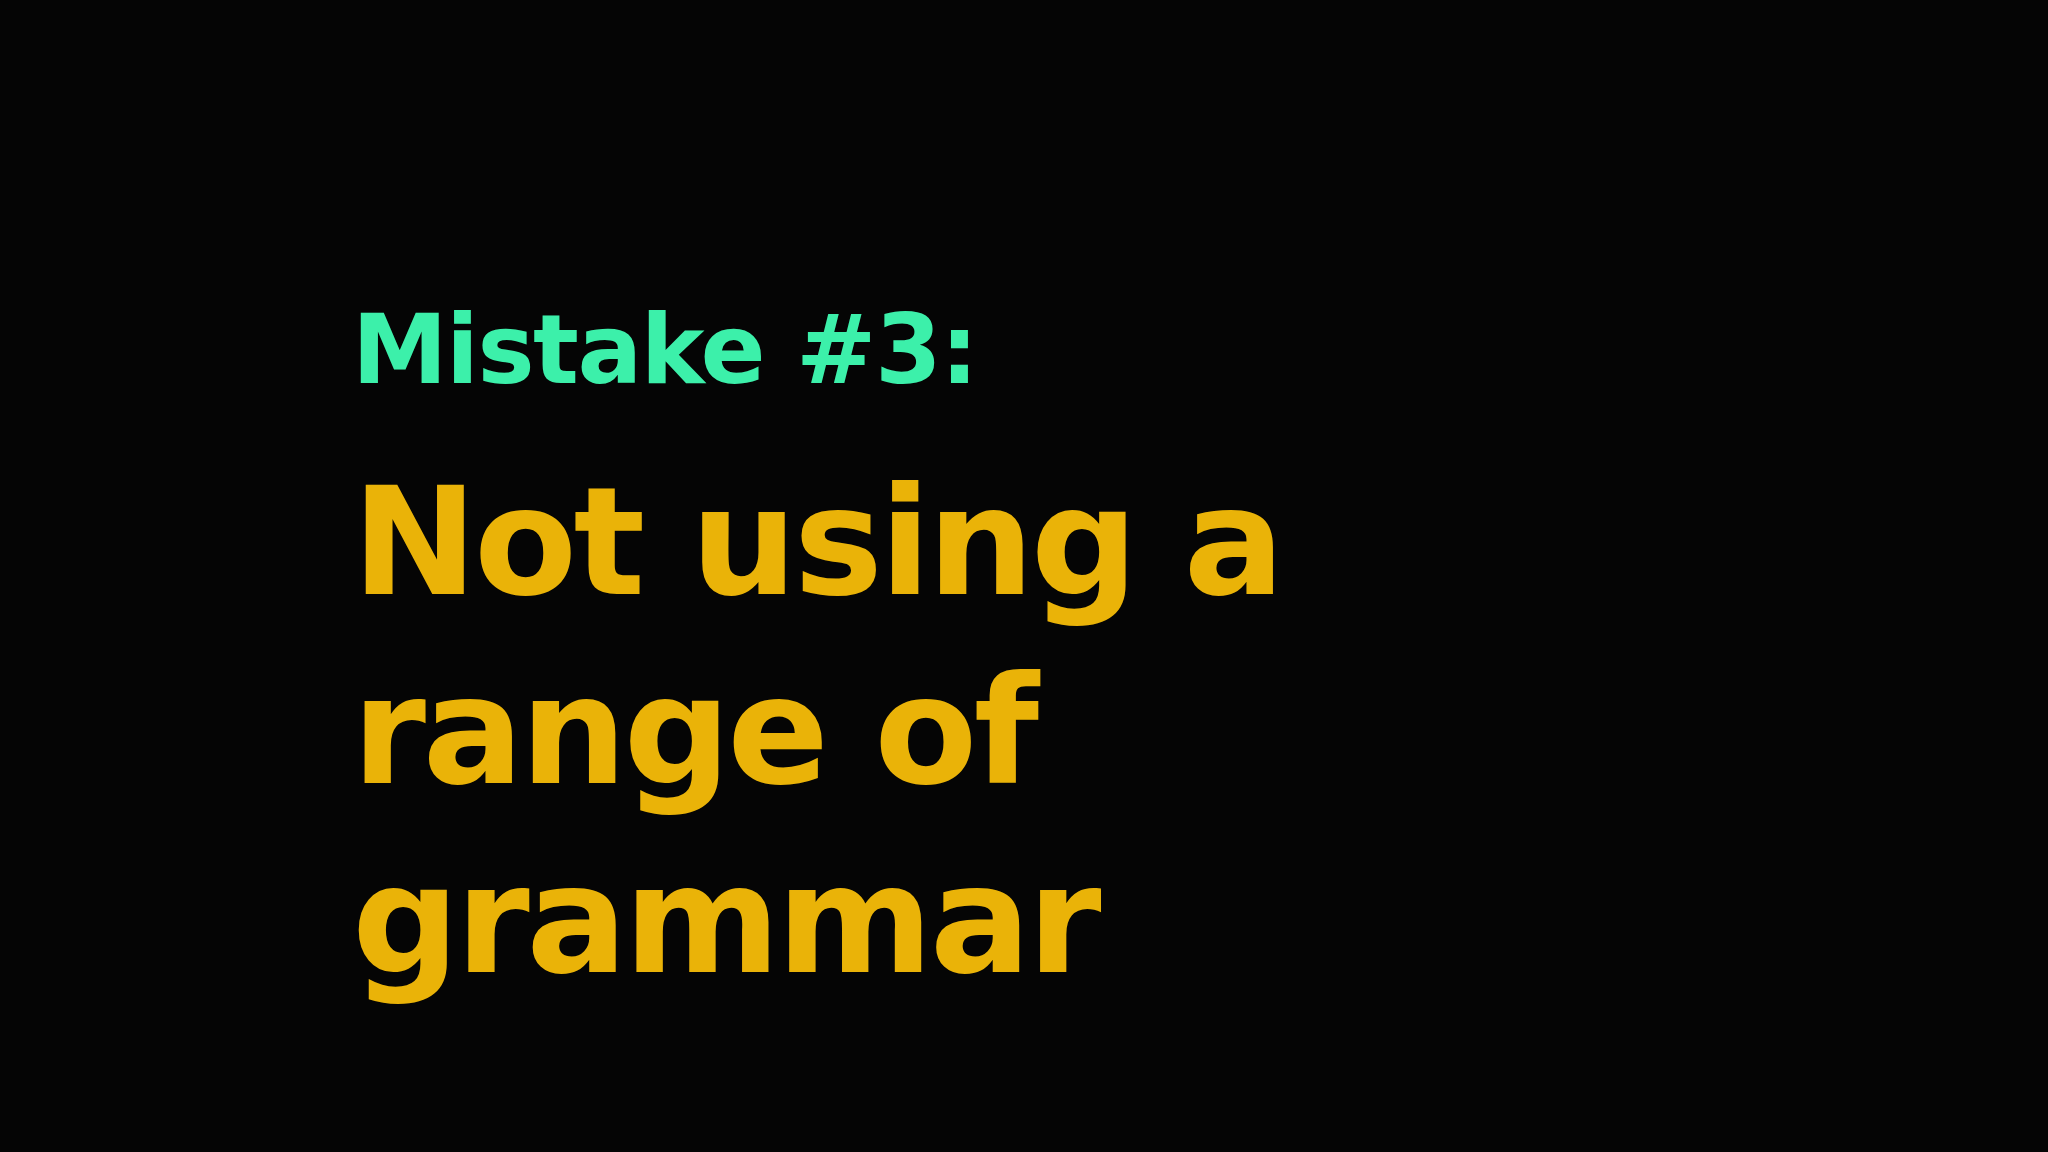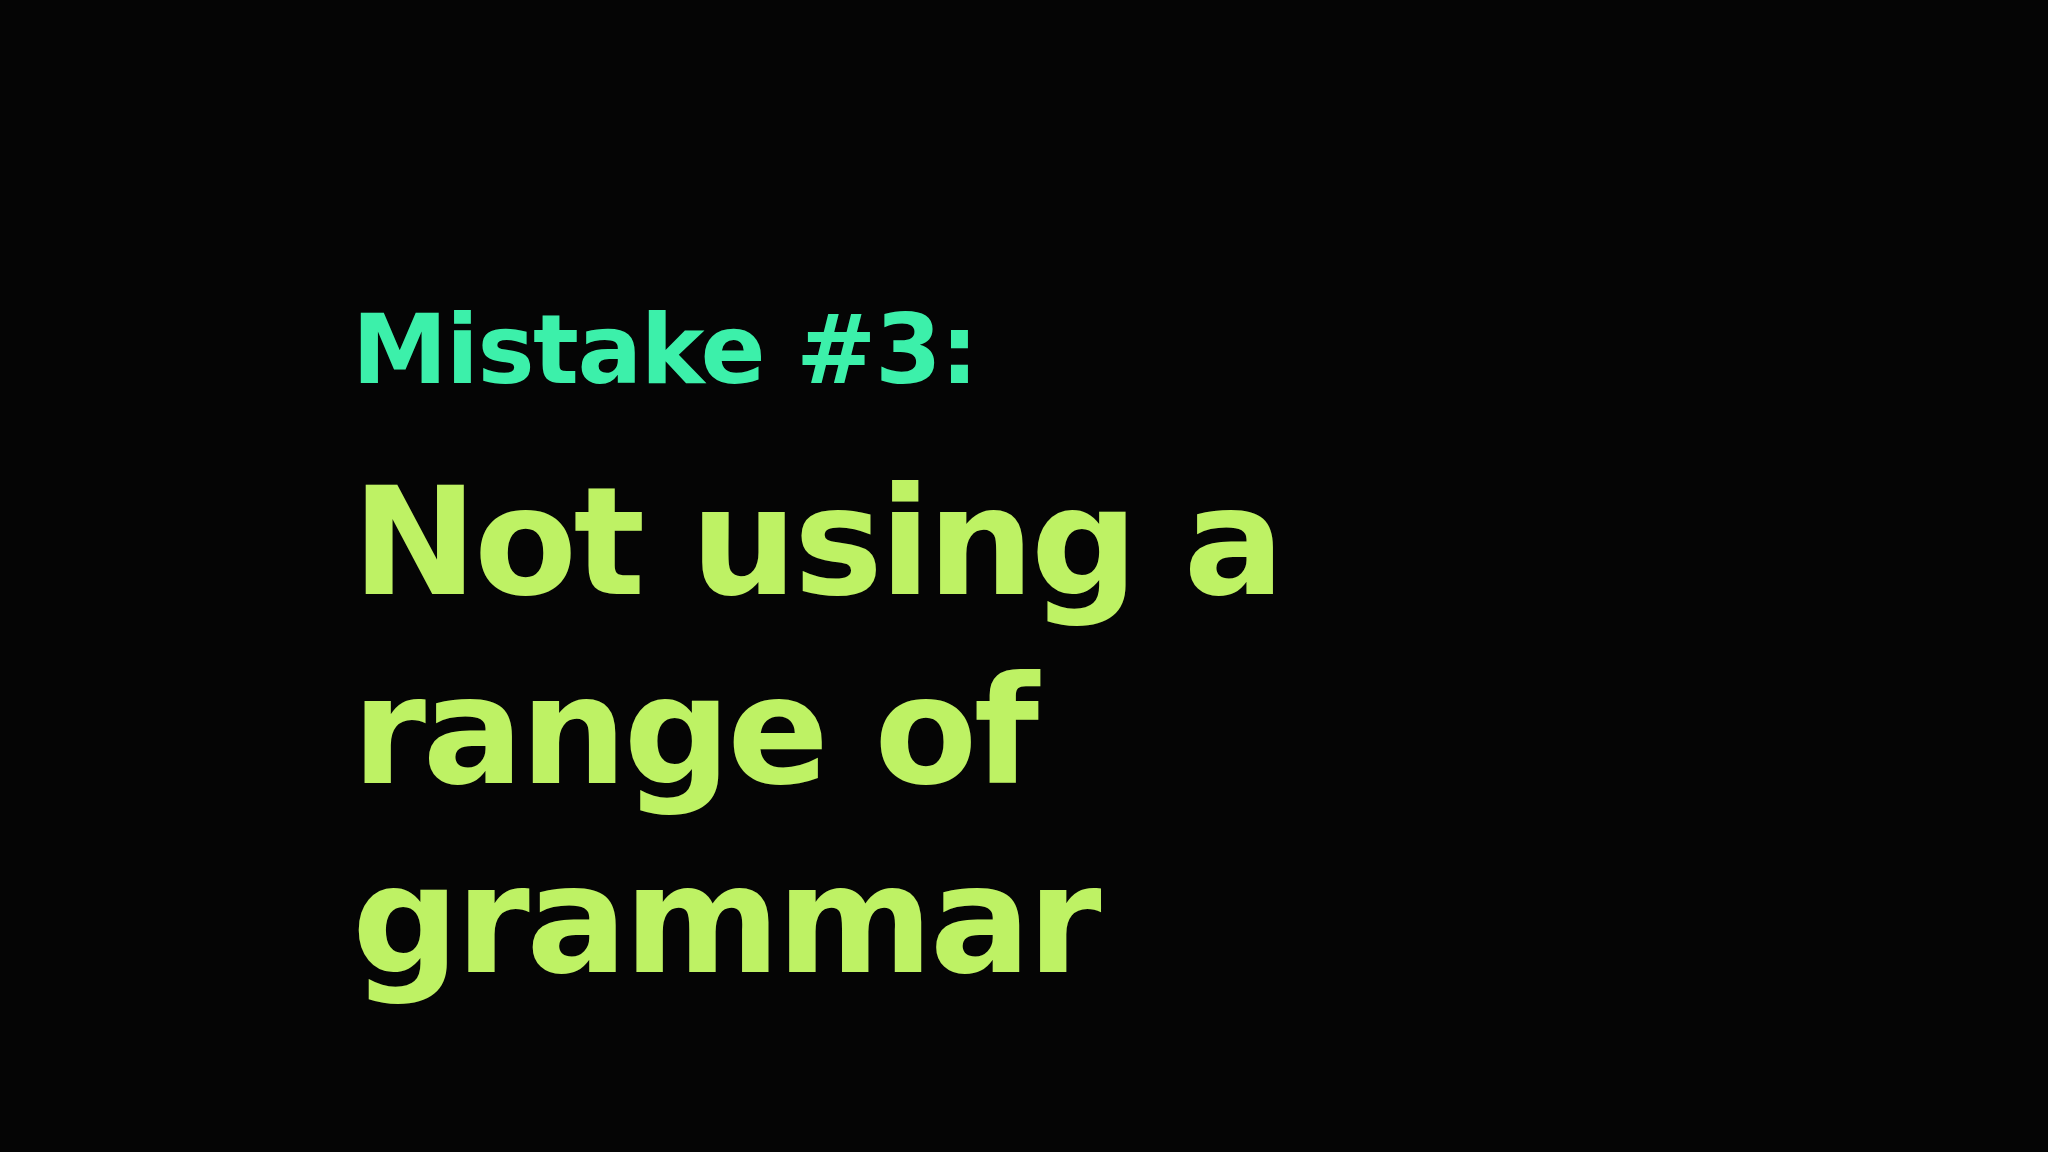--- a/index.html
+++ b/index.html
@@ -61,17 +61,17 @@
 </style>
 </head>
 <body style="background: rgb(5, 5, 5);">
 
 <div class="slide" style="background: rgb(5, 5, 5); padding-left: 27px;">
 
   <div class="text-block">
 
     <span class="eyebrow" style="color: rgb(60, 240, 170);">Mistake #3:</span>
 
-    <h1 class="headline" style="color: #bef264;">Not using a range of grammar</h1>
+    <h1 class="headline" style="color: #eab308;">Not using a range of grammar</h1>
 
   </div>
 
 </div>
 
 </body></html>

